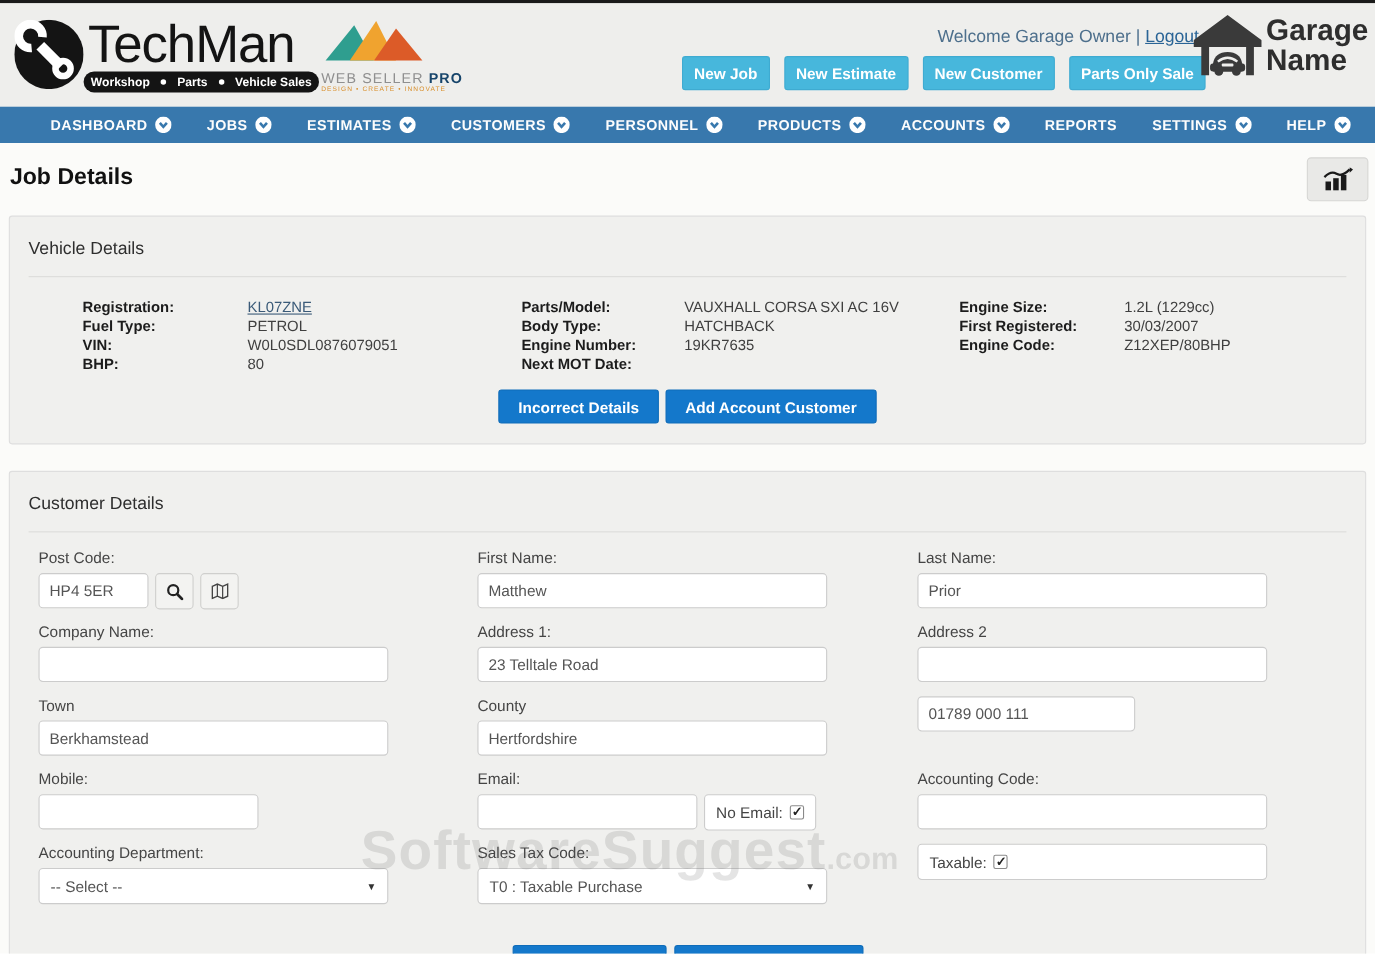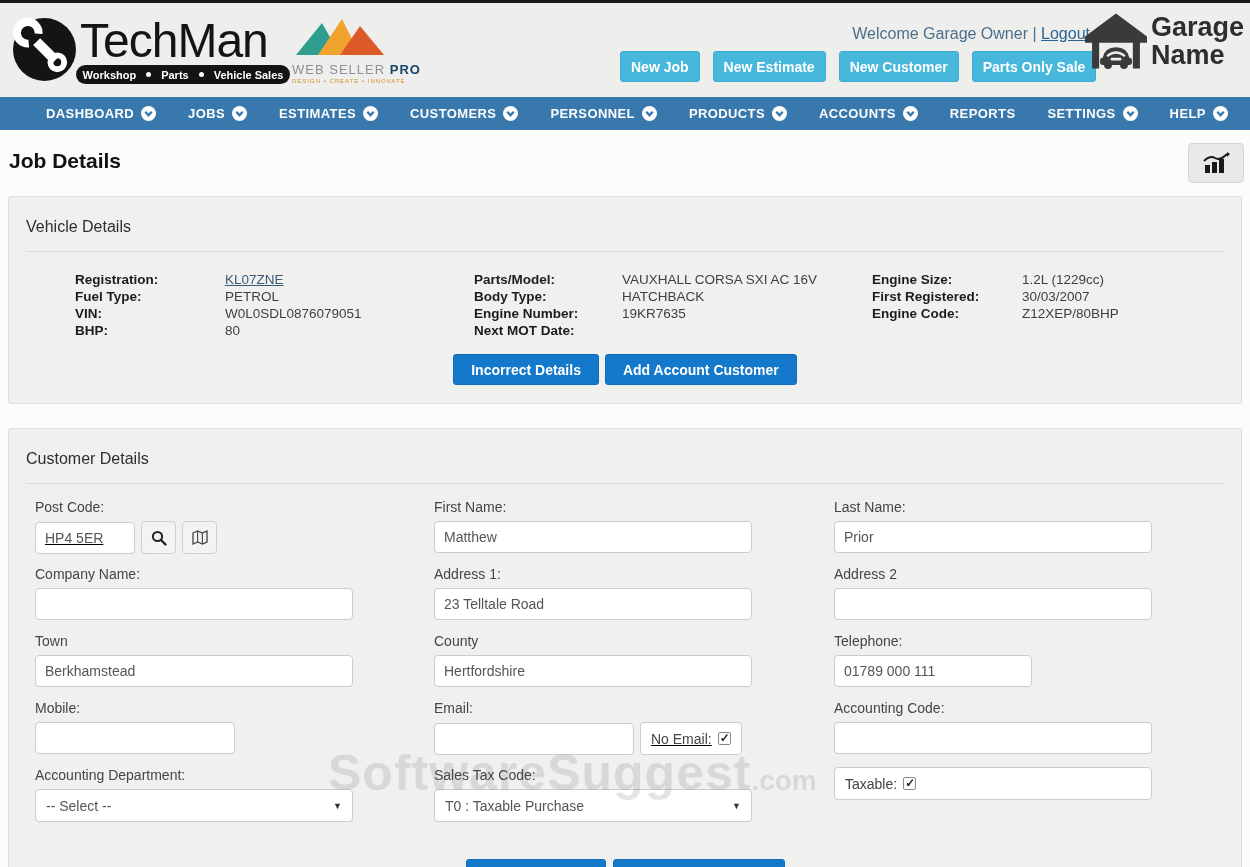--- a/index.html
+++ b/index.html
@@ -71,21 +71,21 @@
 
   
   .form-grid { position:absolute; left:18px; right:18px; top:70px; }
   .f-col { position:absolute; top:0; width:330px; }
   .f-col1 { left:8px; } .f-col2 { left:407px; } .f-col3 { left:807px; }
   .field { height:67px; }
   .field label { display:block; font-size:14px; color:#454545; margin-bottom:6px; }
   .tinput { height:32px; width:318px; border:1px solid #cccccc; border-radius:4px; padding:0 9px;
             font-size:14px; color:#555; background:#fff; font-family:"Liberation Sans", sans-serif; }
   .w100 { width:100px; } .w200 { width:200px; } .w198 { width:198px; }
-  .hrow { display:flex; align-items:flex-end; gap:6px;text-decoration:underline; }
+  .hrow { display:flex; align-items:flex-start; gap:6px; }
   .icon-btn { width:35px; height:33px; background:#f3f3f1; border:1px solid #cfcfcd; border-radius:4px;
               display:flex; align-items:center; justify-content:center; cursor:pointer; }
   .fake-select { width:318px; height:33px; background:#fff; border:1px solid #cccccc; border-radius:4px;
                  display:flex; align-items:center; justify-content:space-between; padding:0 10px;
                  font-size:14px; color:#555; cursor:pointer; }
   .sel-arrow { font-size:9px; color:#333; }
   .inline-box { display:inline-flex; align-items:center; gap:6px; background:#fff; border:1px solid #cccccc;
                 border-radius:4px; height:33px; padding:0 10px; font-size:14px; color:#454545; }
   .taxable-box { width:318px; }
   .cbox { appearance:none; -webkit-appearance:none; width:13px; height:13px; border:1px solid #8a8a8a;
@@ -362,21 +362,20 @@
       <div class="f-col f-col3">
         <div class="field">
           <label>Last Name:</label>
           <input class="tinput" value="Prior" style="">
         </div>
         <div class="field">
           <label>Address 2</label>
           <input class="tinput" value="" style="">
         </div>
         <div class="field">
-          <label>Telephone:</label>
           <input class="tinput w198" value="01789 000 111" style="">
         </div>
         <div class="field">
           <label>Accounting Code:</label>
           <input class="tinput" value="" style="">
         </div>
         <div class="field">
           <span class="inline-box taxable-box">
             <span>Taxable:</span>
             <input type="checkbox" class="cbox" checked="" style="">

